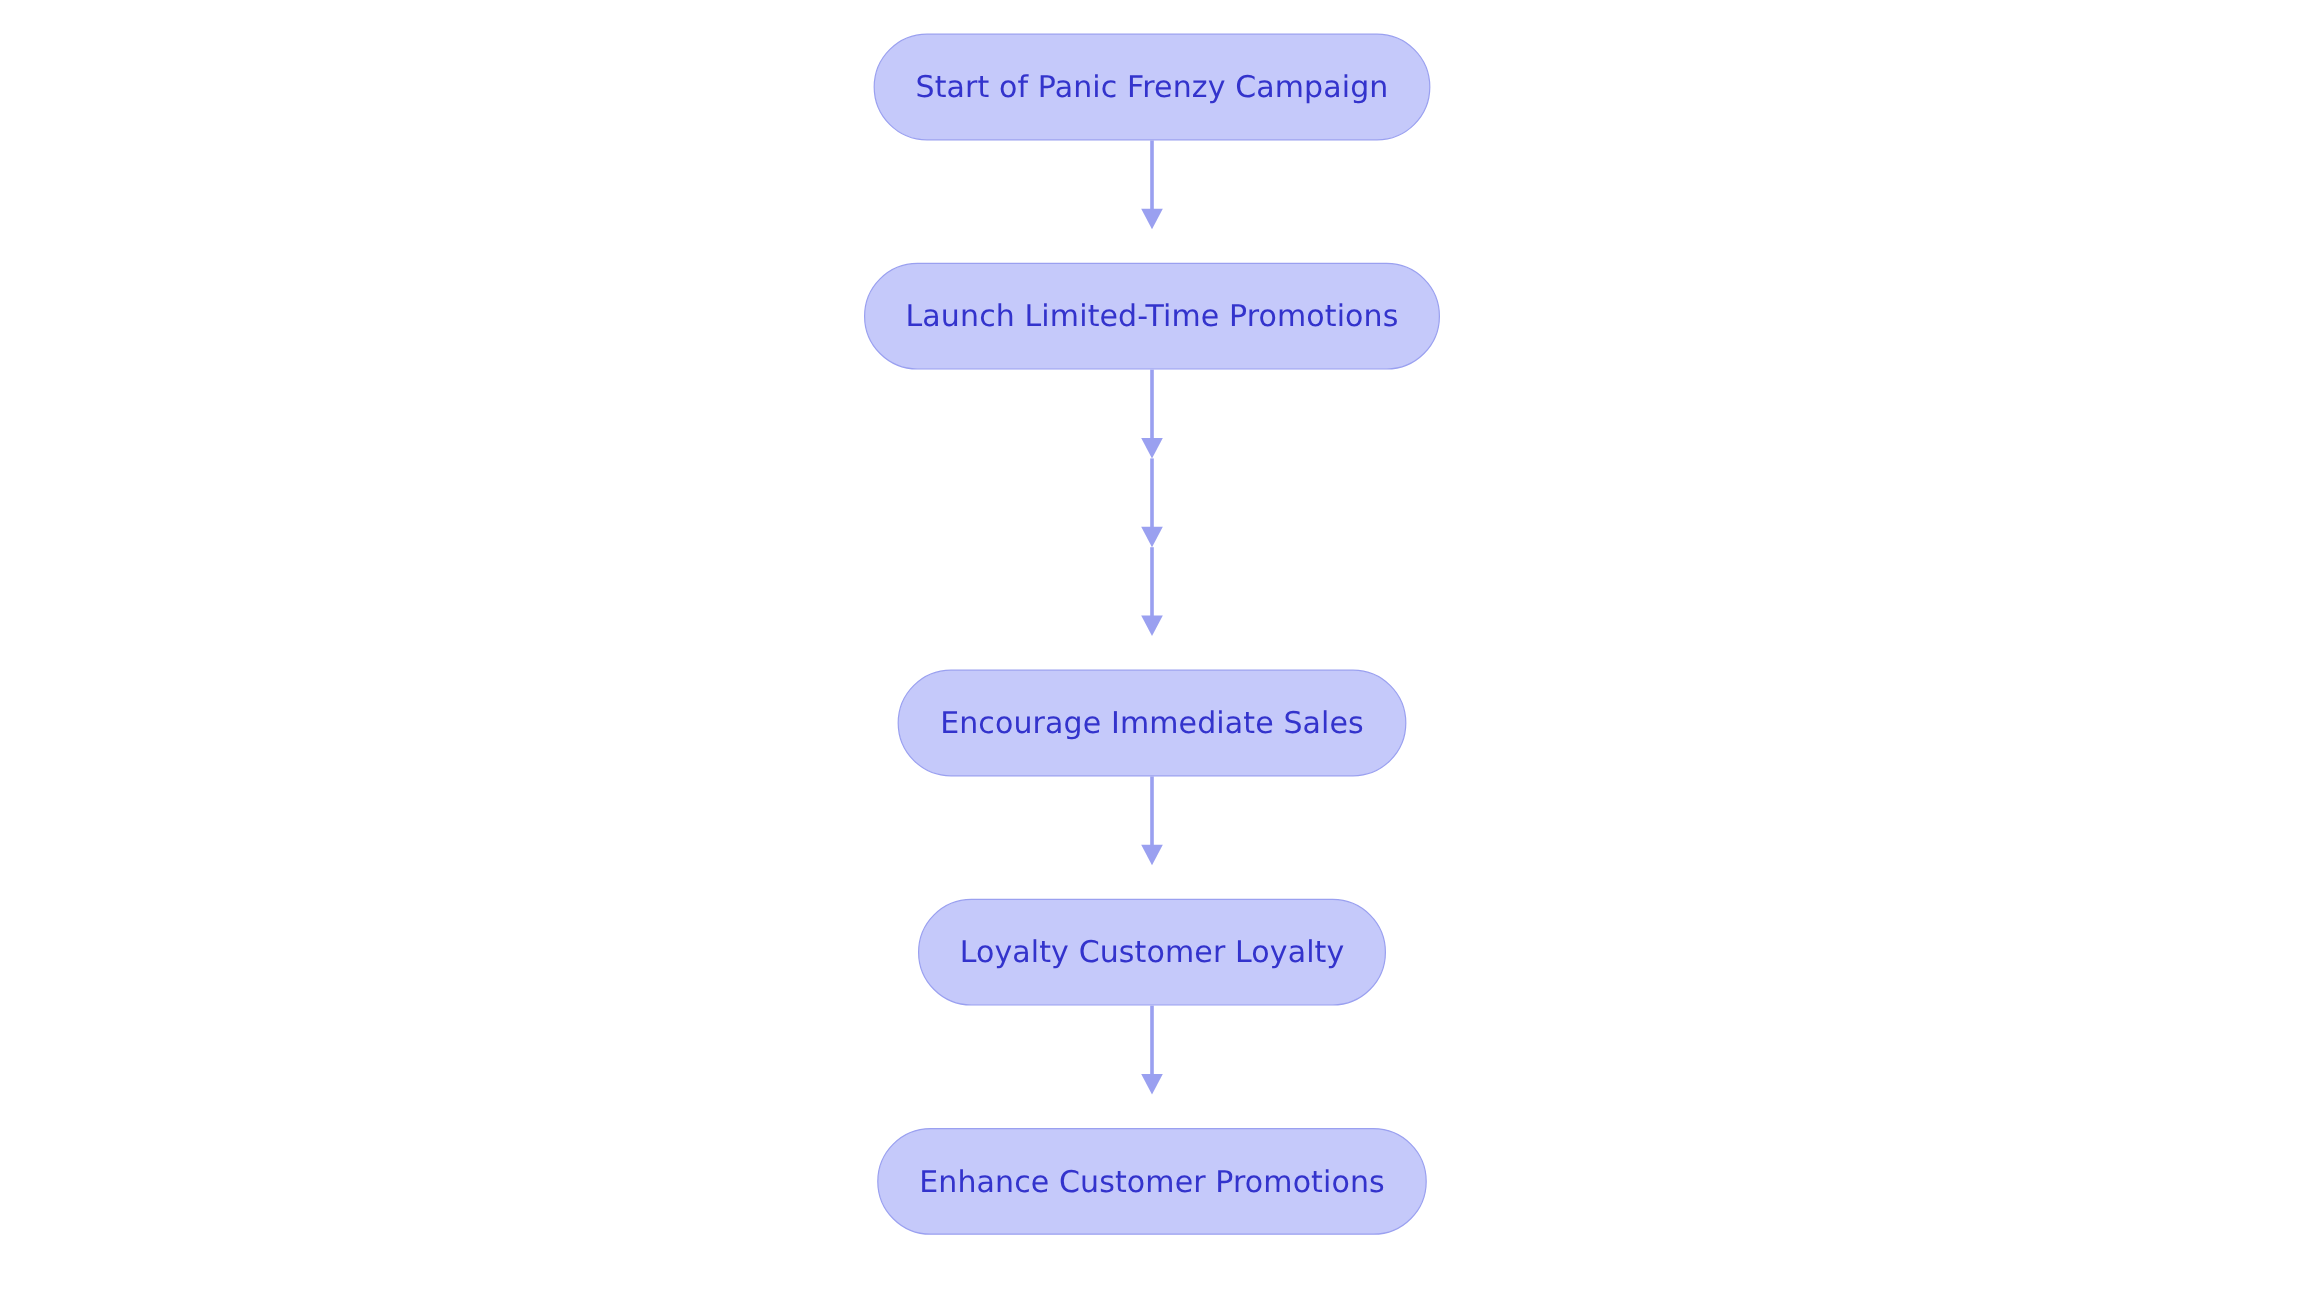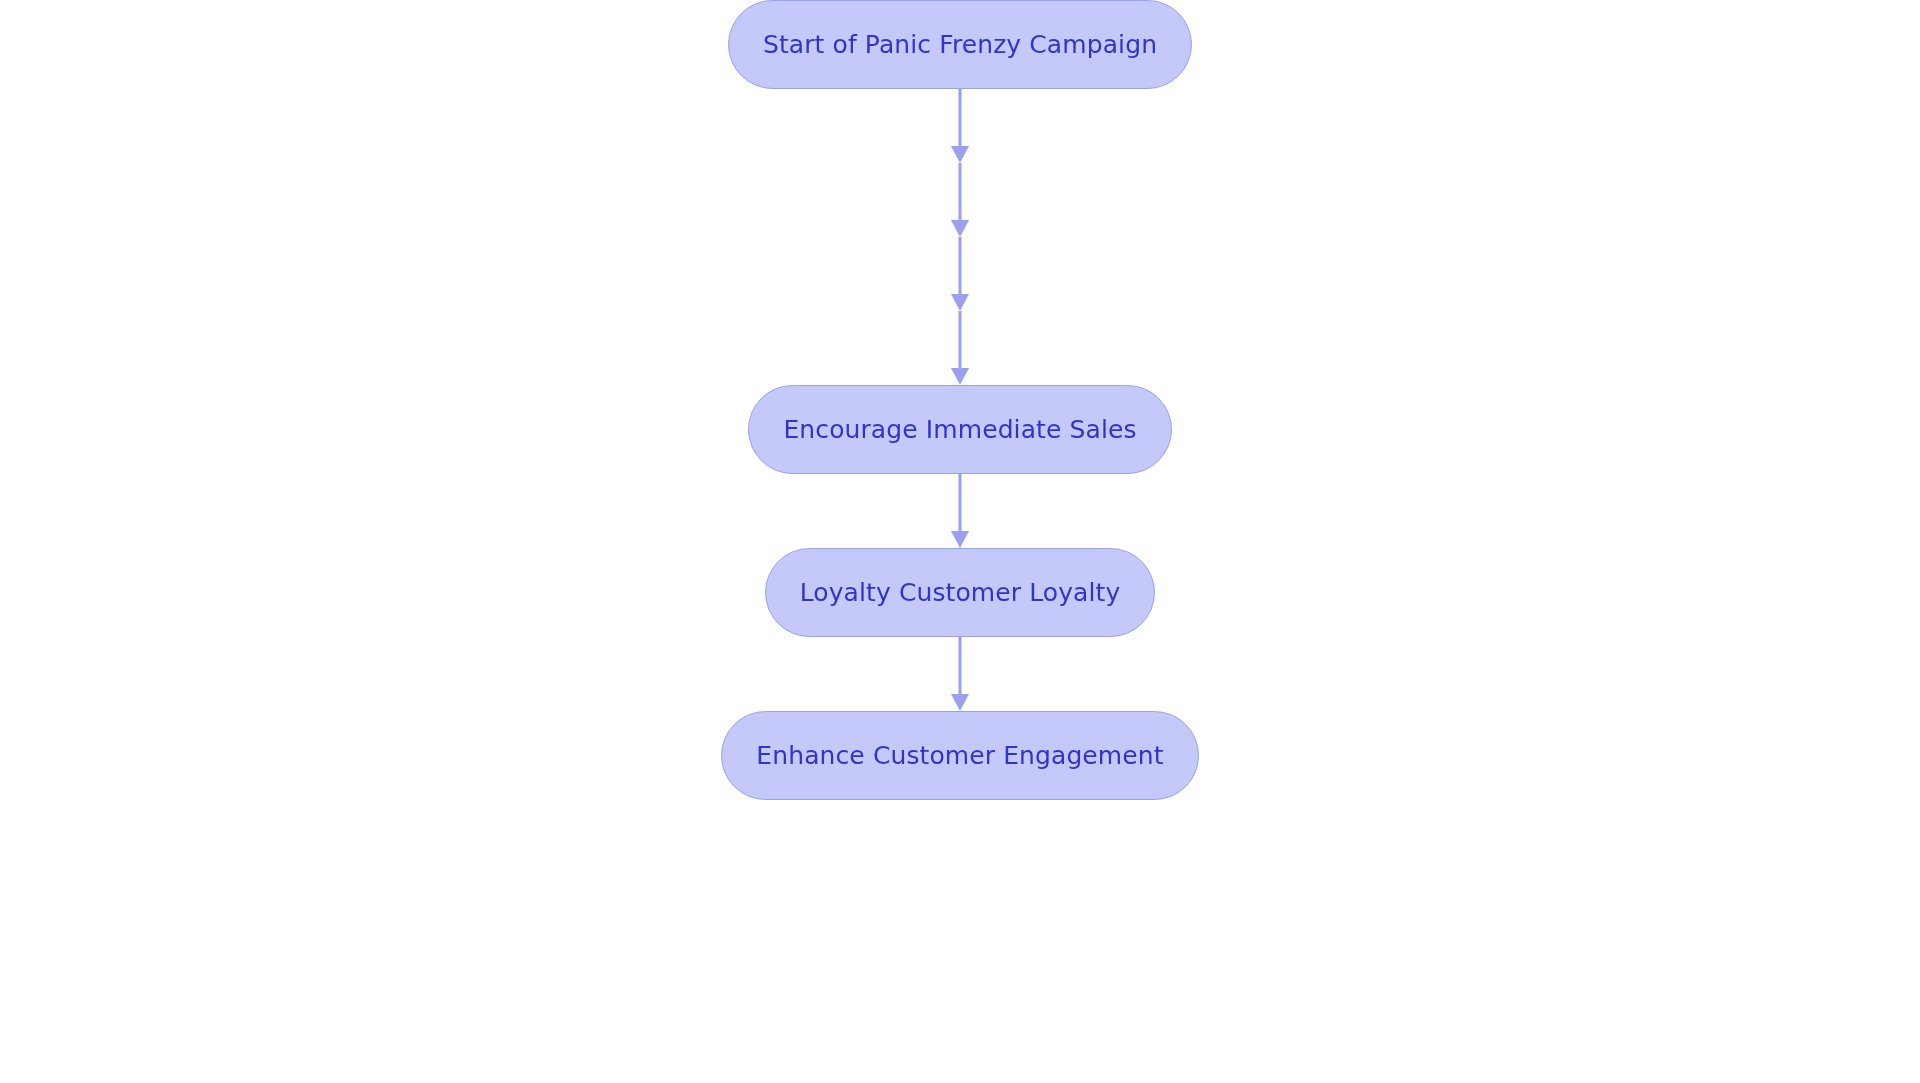--- a/index.html
+++ b/index.html
@@ -37,20 +37,21 @@
     box-sizing: border-box;
     height: 89px;
     display: flex;
     align-items: center;
     justify-content: center;
     background: #c5c9fa;
     border: 1.4px solid #9aa0f0;
     border-radius: 44.5px;
     padding: 13px 34px;
     white-space: nowrap;
+    margin-top: 28px;
   }
 
   .flow-node-label {
     font-family: "DejaVu Sans", "Liberation Sans", sans-serif;
     font-size: 25px;
     font-weight: 400;
     color: #3333cc;
     line-height: 1;
     letter-spacing: 0.1px;
   }
@@ -93,20 +94,23 @@
 
     <div class="flow-node">
       <span class="flow-node-label">Start of Panic Frenzy Campaign</span>
     </div>
 
     <div class="flow-connector">
       <span class="connector-line"></span>
       <span class="connector-arrowhead"></span>
     </div>
 
+    <div class="flow-node">
+      <span class="flow-node-label">Launch Limited-Time Promotions</span>
+    </div>
 
     <div class="flow-connector">
       <span class="connector-line"></span>
       <span class="connector-arrowhead"></span>
     </div>
 
 
     <div class="flow-connector">
       <span class="connector-line"></span>
       <span class="connector-arrowhead"></span>
@@ -130,17 +134,17 @@
     <div class="flow-node">
       <span class="flow-node-label">Loyalty Customer Loyalty</span>
     </div>
 
     <div class="flow-connector">
       <span class="connector-line"></span>
       <span class="connector-arrowhead"></span>
     </div>
 
     <div class="flow-node">
-      <span class="flow-node-label">Enhance Customer Engagement</span>
+      <span class="flow-node-label">Enhance Customer Promotions</span>
     </div>
 
   </div>
 </div>
 
 </body></html>

